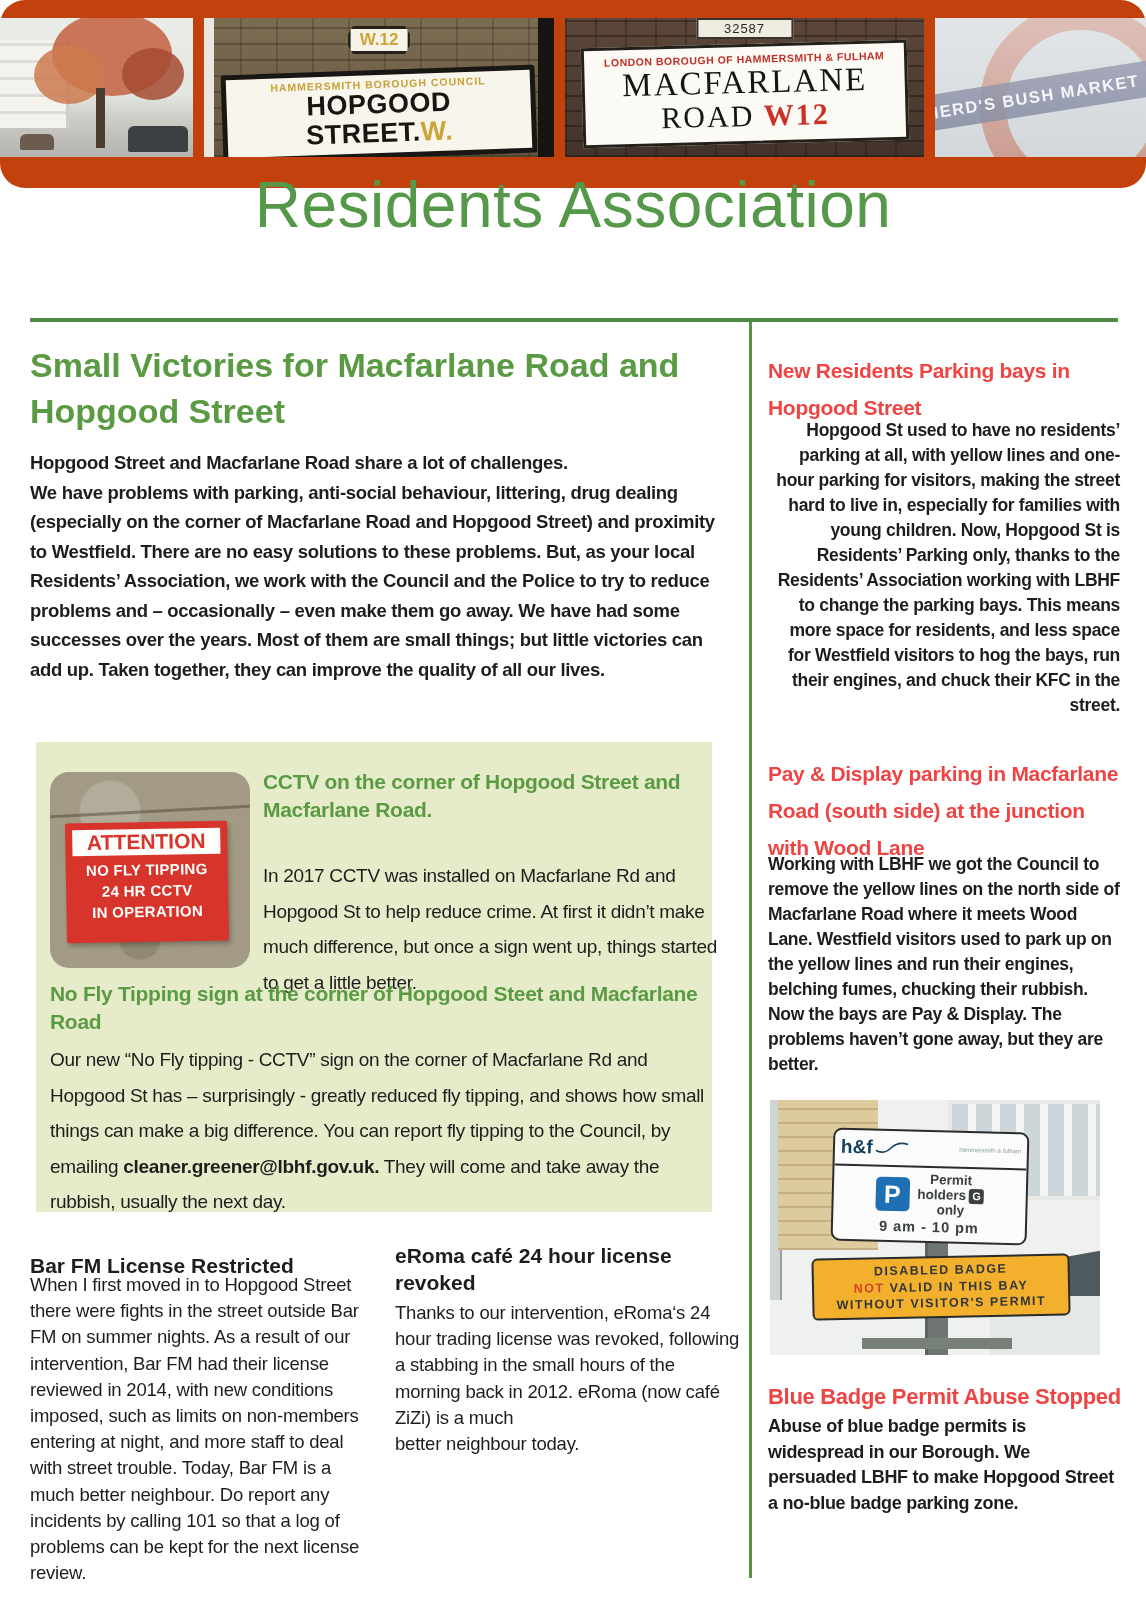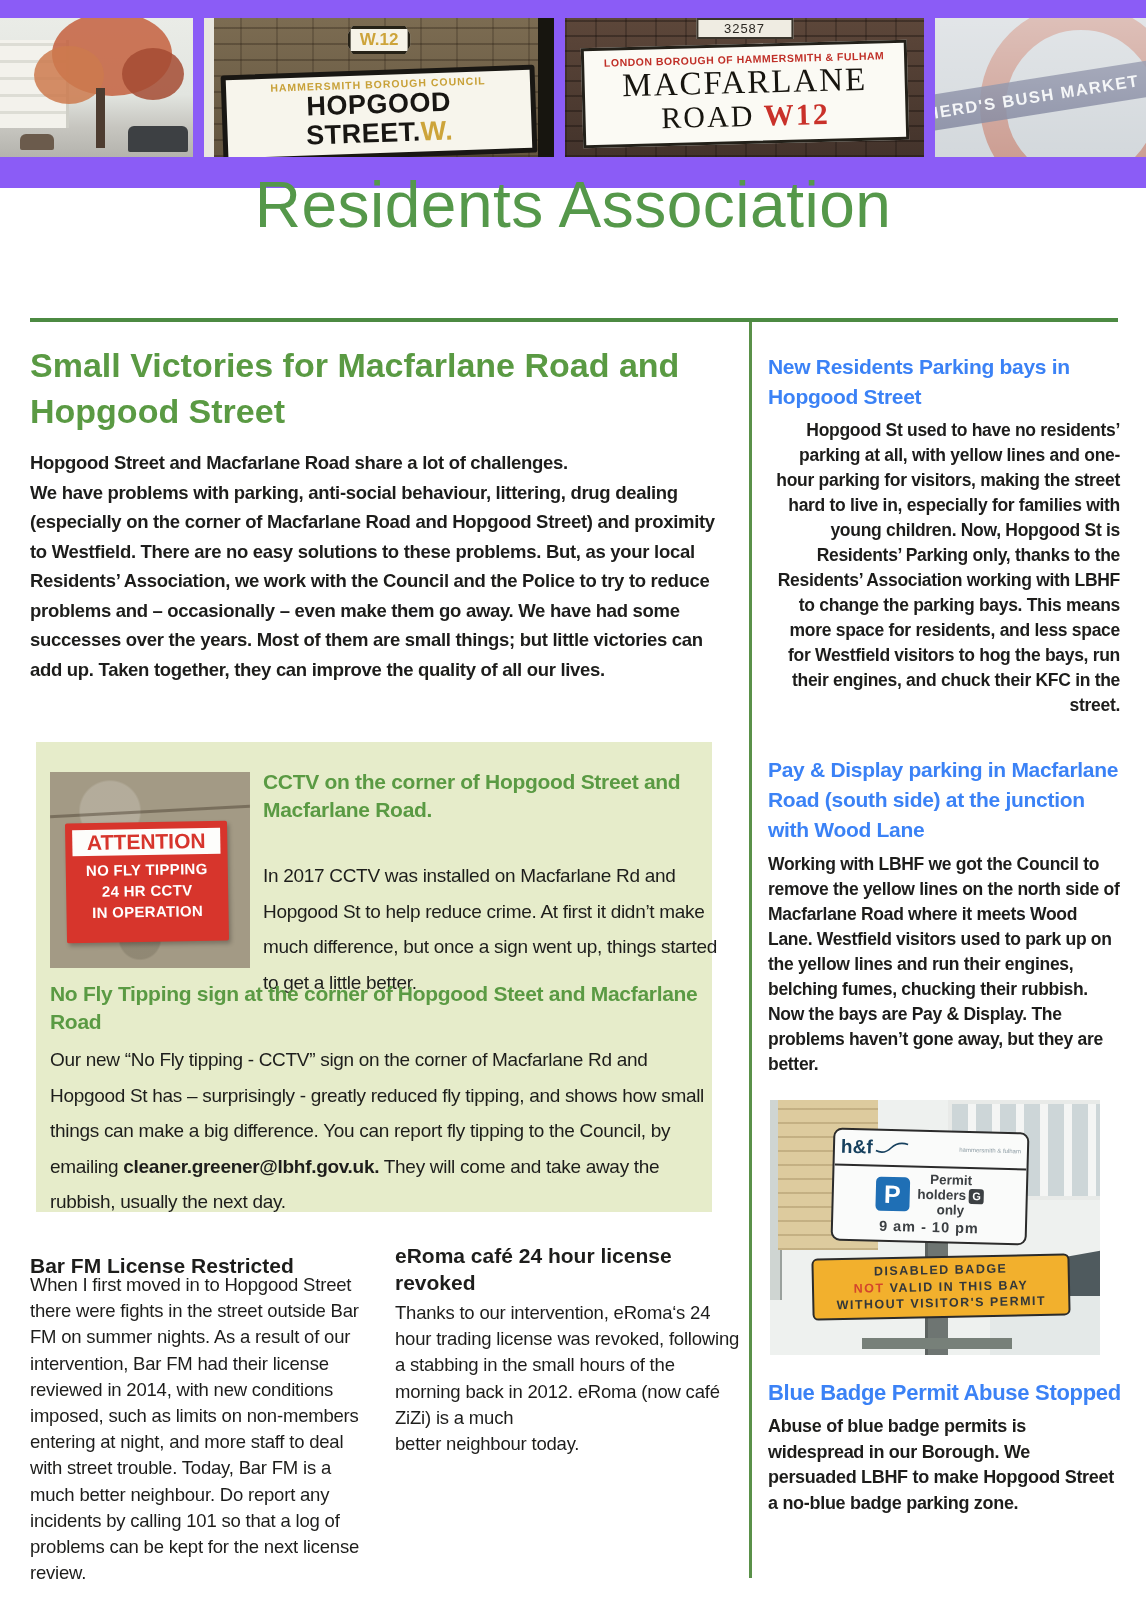--- a/index.html
+++ b/index.html
@@ -1,19 +1,19 @@
 <!DOCTYPE html>
 <html><head>
 <meta charset="utf-8">
 <style>
   html,body{margin:0;padding:0;background:#fff;}
   .page{position:relative;width:1146px;height:1600px;background:#fff;overflow:hidden;
         font-family:"Liberation Sans",sans-serif;color:#1d1d1b;}
   
-  .banner{position:absolute;left:0;top:0;width:1146px;height:188px;background:#8b5cf6;}
+  .banner{position:absolute;left:0;top:0;width:1146px;height:188px;background:#c2410c;border-radius:25px;}
   .bphoto{position:absolute;top:18px;height:139px;overflow:hidden;}
   .ph-street{left:0;width:193px;
      background:linear-gradient(#eaece7 0%,#e2e5e0 55%,#c7c6c0 78%,#b4b3ad 100%);}
   .house{position:absolute;left:0;top:22px;width:66px;height:88px;
      background:repeating-linear-gradient(0deg,#f3f2ec 0 14px,#ddddd5 14px 17px);
      border-right:3px solid #cfcfc7;}
   .trunk{position:absolute;left:96px;top:70px;width:9px;height:60px;background:#4d3c30;}
   .blob{position:absolute;border-radius:50%;opacity:.85;}
   .b1{left:52px;top:-6px;width:120px;height:84px;background:#c4603e;}
   .b2{left:34px;top:28px;width:70px;height:58px;background:#cd7a4d;}
@@ -68,21 +68,21 @@
   
   .h1{position:absolute;left:30px;top:342px;width:690px;font-size:34px;line-height:46px;
      font-weight:bold;color:#5a9a43;}
   .intro{position:absolute;left:30px;top:448px;width:692px;font-size:18.5px;line-height:29.5px;
      font-weight:bold;letter-spacing:-.3px;white-space:pre-line;}
   .greenbox{position:absolute;left:36px;top:742px;width:676px;height:470px;background:#e6ecca;}
   .att-photo{position:absolute;left:14px;top:30px;width:200px;height:196px;
      background:#a39a85;
      background-image:radial-gradient(circle at 30% 20%,rgba(255,255,255,.18) 0 14%,transparent 15%),
        radial-gradient(circle at 70% 60%,rgba(60,50,35,.15) 0 12%,transparent 13%),
-       radial-gradient(circle at 45% 85%,rgba(60,55,40,.18) 0 10%,transparent 11%);}
+       radial-gradient(circle at 45% 85%,rgba(60,55,40,.18) 0 10%,transparent 11%);border-radius:19px;}
   .att-crack{position:absolute;left:0;top:38px;width:200px;height:3px;background:rgba(70,60,45,.45);
      transform:rotate(-3deg);}
   .att-sign{position:absolute;left:16px;top:50px;width:162px;height:120px;background:#d7352c;
      transform:rotate(-1deg);border-radius:2px;box-shadow:2px 3px 4px rgba(0,0,0,.25);text-align:center;}
   .att-band{margin:7px 7px 4px;background:#fdfdfb;color:#d7352c;font-weight:bold;
      font-size:21px;line-height:26px;}
   .att-line{color:#fff;font-weight:bold;font-size:15px;line-height:21px;letter-spacing:.3px;}
   .boxhead{position:absolute;font-weight:bold;color:#5a9a43;font-size:21px;line-height:28px;
      letter-spacing:-.3px;}
   .boxbody{position:absolute;font-size:19px;line-height:35.5px;letter-spacing:-.3px;}
@@ -91,22 +91,22 @@
   .nofly-h{left:14px;top:238px;width:650px;}
   .nofly-b{left:14px;top:300px;width:656px;line-height:35.5px;}
   .bold{font-weight:bold;}
   .subcol-h{position:absolute;font-weight:bold;font-size:21px;line-height:27px;color:#1d1d1b;}
   .subcol-b{position:absolute;font-size:18.5px;line-height:26.2px;letter-spacing:-.2px;white-space:pre-line;}
   .bar-h{left:30px;top:1242px;width:345px;margin-top:10px;}
   .bar-b{left:30px;top:1272px;width:345px;}
   .eroma-h{left:395px;top:1242px;width:345px;}
   .eroma-b{left:395px;top:1300px;width:350px;}
   
-  .rhead{position:absolute;left:768px;width:354px;font-weight:bold;color:#3b82f6;
-     font-size:21px;line-height:30px;letter-spacing:-.3px;}
+  .rhead{position:absolute;left:768px;width:354px;font-weight:bold;color:#ef4444;
+     font-size:21px;line-height:37px;letter-spacing:-.3px;}
   .rbody{position:absolute;left:768px;width:352px;font-weight:bold;font-size:17.5px;
      line-height:25px;letter-spacing:-.3px;}
   .r-h1{top:352px;}.r-b1{top:418px;text-align:right;}
   .r-h2{top:755px;}.r-b2{top:852px;}
   .r-h3{top:1378px;font-size:22px;}
   .r-b3{top:1414px;font-size:18px;line-height:25.5px;}
   .signphoto{position:absolute;left:770px;top:1100px;width:330px;height:255px;
      background:#eef1ef;overflow:hidden;}
   .sp-brick{position:absolute;left:8px;top:0;width:100px;height:150px;background:#ddcb9e;
      background-image:repeating-linear-gradient(0deg,rgba(120,95,50,.25) 0 2px,transparent 2px 14px);}

